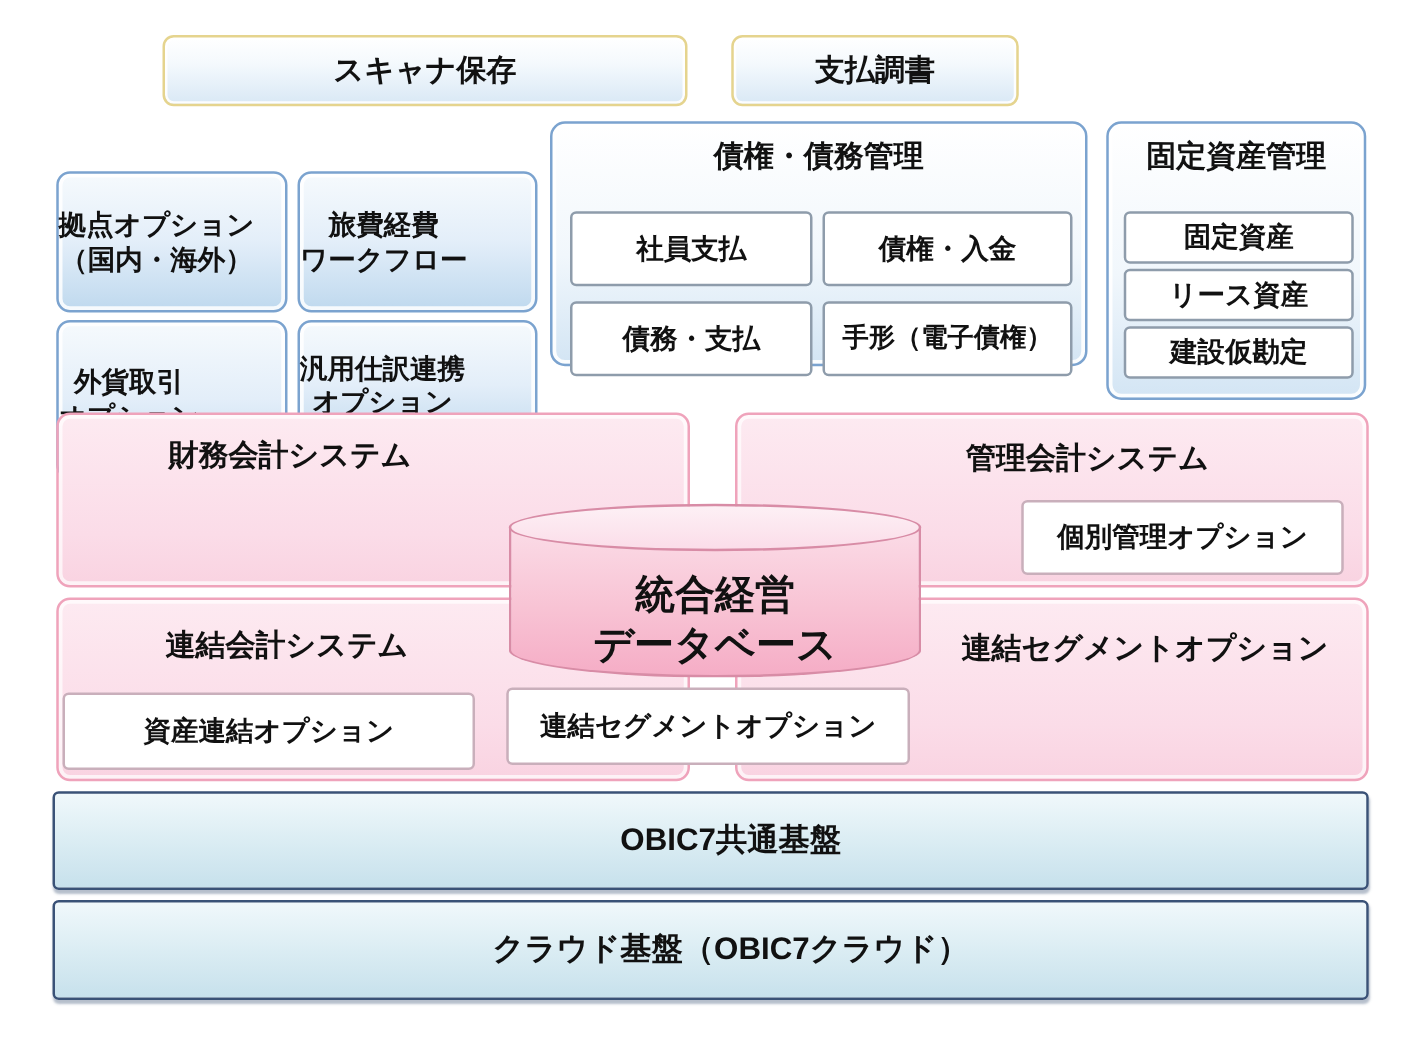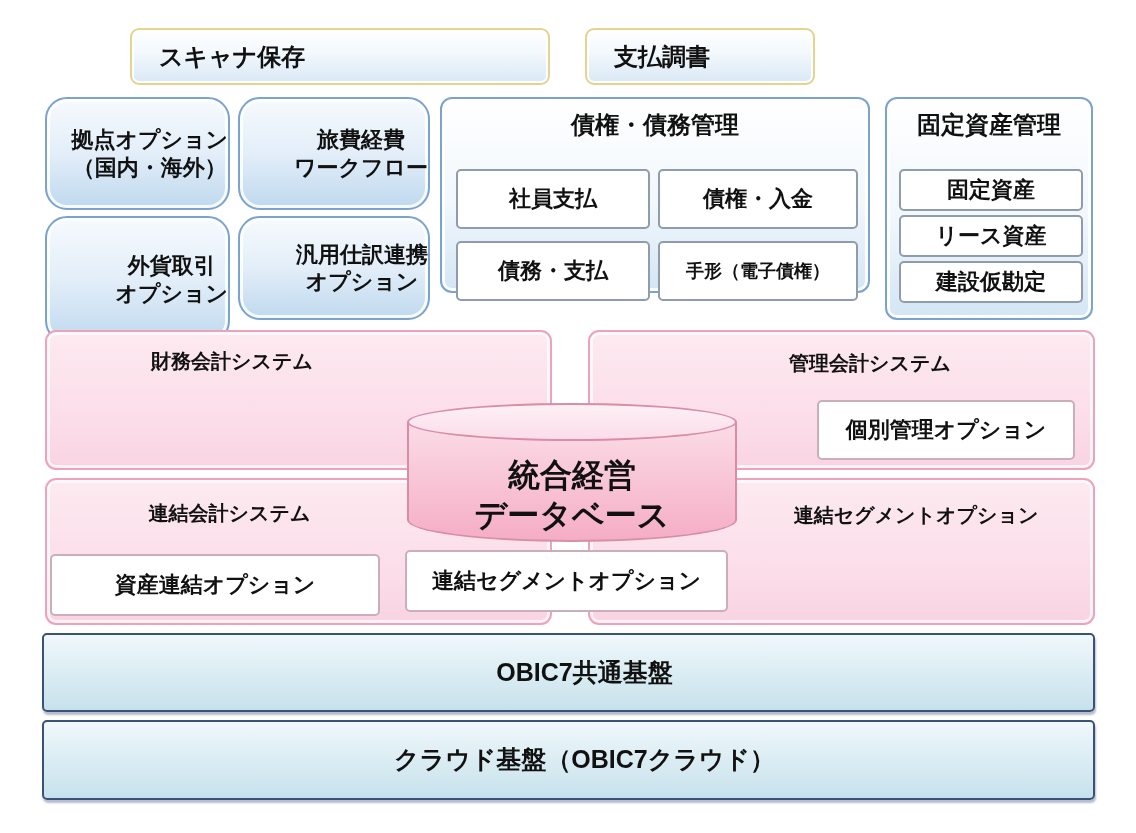--- a/index.html
+++ b/index.html
@@ -8,31 +8,31 @@
     position:relative; width:1136px; height:833px; background:#ffffff;
     font-family:"Liberation Sans","DejaVu Sans",sans-serif;
     color:#111; overflow:hidden;
   }
   .label { white-space:pre-line; text-align:center; font-weight:bold; line-height:1.25; }
 
   
   .badge-top {
     position:absolute; border:2px solid #e5d48e; border-radius:9px;
     background:linear-gradient(180deg,#ffffff 0%,#f4f9fd 40%,#d9e8f5 100%);
-    display:flex; align-items:center; justify-content:flex-start; font-size:24px; font-weight:bold;
+    display:flex; align-items:center; justify-content:center; font-size:24px; font-weight:bold;
     box-shadow:inset 0 0 0 2px rgba(255,255,255,.9);
-    padding-left:27px;
   }
 
   
   .blue-box {
-    position:absolute; border:2px solid #7ba3cf; border-radius:22px;
+    position:absolute; border:2px solid #7ba3cf; border-radius:11px;
     background:linear-gradient(180deg,#f6fafd 0%,#e3eef9 50%,#bfd9ee 100%);
-    display:flex; align-items:center; justify-content:flex-end; font-size:22px;
+    display:flex; align-items:center; justify-content:flex-start; font-size:22px;
     box-shadow:inset 0 0 0 3px rgba(255,255,255,.85);
+    margin-top:40px;
   }
 
   
   .group-box {
     position:absolute; border:2px solid #7ba3cf; border-radius:12px;
     background:linear-gradient(180deg,#ffffff 0%,#f1f7fc 55%,#d3e5f4 100%);
     box-shadow:inset 0 0 0 3px rgba(255,255,255,.9);
   }
   .group-title { position:absolute; left:0; right:0; top:10px; text-align:center; font-size:24px; font-weight:bold; }
 
@@ -43,21 +43,21 @@
   }
   .white-box.pinkish { border-color:#c9afbb; }
 
   
   .pink-panel {
     position:absolute; border:2px solid #efa3bb; border-radius:11px;
     background:linear-gradient(180deg,#fdeaf1 0%,#fbdce8 70%,#f9d3e1 100%);
     box-shadow:inset 0 0 0 3px rgba(255,255,255,.7);
     z-index:1;
   }
-  .panel-title { position:absolute; text-align:center; font-size:20px; font-weight:bold; }
+  .panel-title { position:absolute; text-align:center; font-size:24px; font-weight:bold; }
 
   
   .cylinder { position:absolute; left:407px; top:403px; width:330px; height:140px; z-index:6; }
   .cyl-body {
     position:absolute; left:0; top:19px; width:330px; height:120px;
     background:linear-gradient(180deg,#fbdce7 0%,#f8c3d4 55%,#f5adc6 100%);
     border:2px solid #d88ca6; border-top:none;
     border-radius:0 0 165px 165px / 0 0 22px 22px;
   }
   .cyl-top {
@@ -109,21 +109,21 @@
     <div class="group-title">債権・債務管理</div>
     <div class="white-box" style="left:14px;top:70px;width:194px;height:60px">
       <span class="label">社員支払</span>
     </div>
     <div class="white-box" style="left:216px;top:70px;width:200px;height:60px">
       <span class="label">債権・入金</span>
     </div>
     <div class="white-box" style="left:14px;top:142px;width:194px;height:60px">
       <span class="label">債務・支払</span>
     </div>
-    <div class="white-box" style="left:216px;top:142px;width:200px;height:60px;font-size:18px">
+    <div class="white-box" style="left:216px;top:142px;width:200px;height:60px;font-size:21px">
       <span class="label">手形（電子債権）</span>
     </div>
   </div>
 
   <div class="group-box" style="left:885px;top:97px;width:208px;height:223px">
     <div class="group-title">固定資産管理</div>
     <div class="white-box" style="left:12px;top:70px;width:184px;height:42px">
       <span class="label">固定資産</span>
     </div>
     <div class="white-box" style="left:12px;top:116px;width:184px;height:42px">

